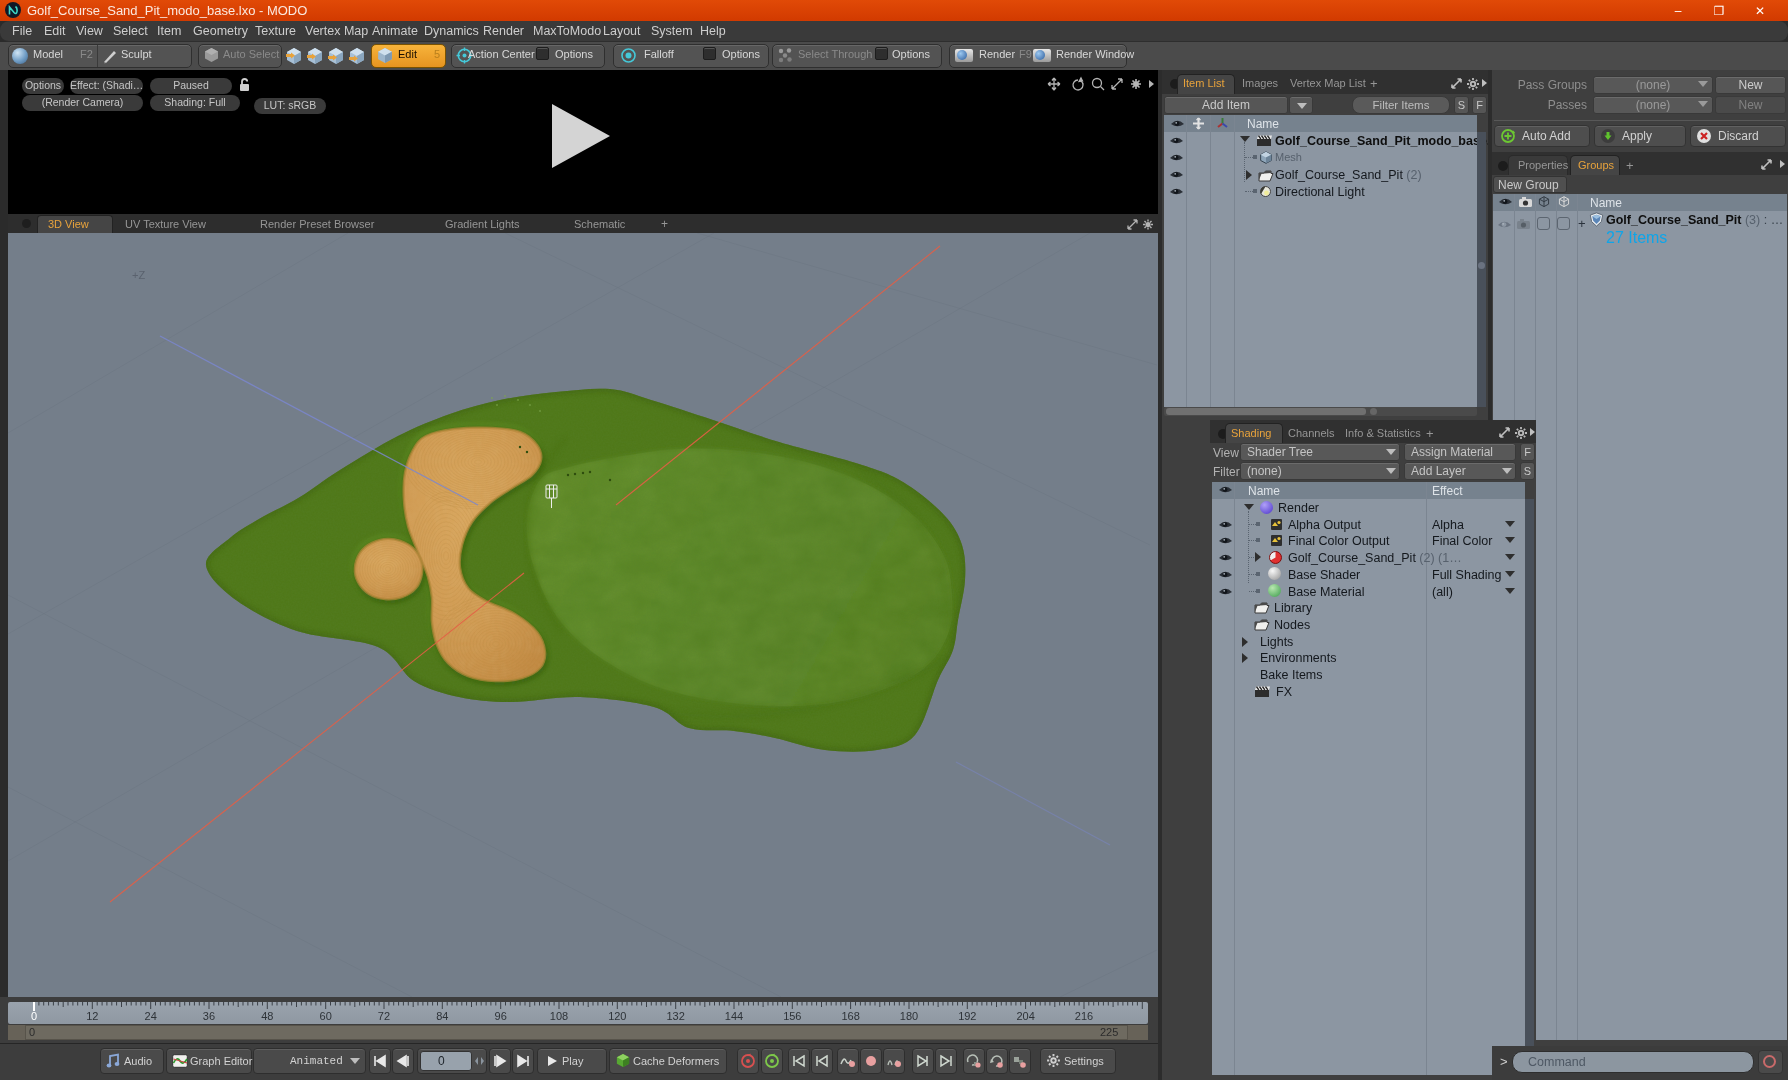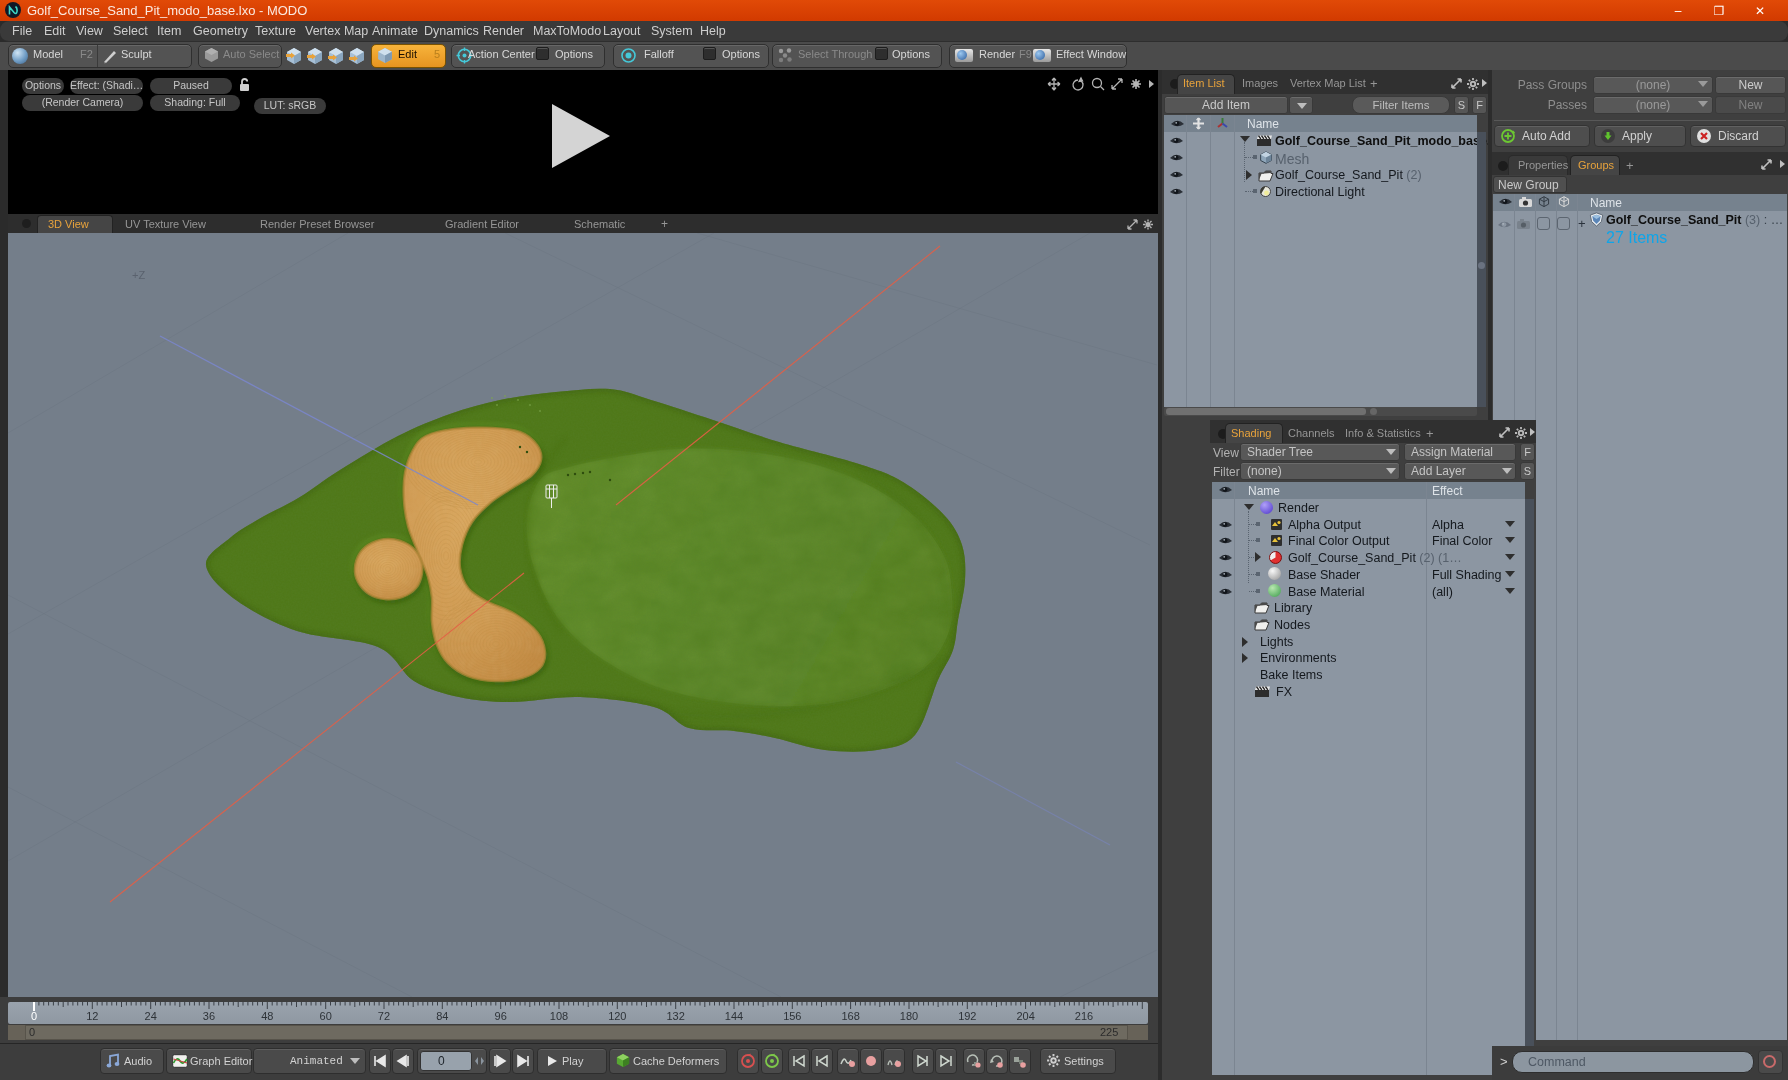--- a/index.html
+++ b/index.html
@@ -132,21 +132,21 @@
   <div class="abs" style="left:954px;top:6px;width:20px;height:15px;border-radius:3px;
      background:linear-gradient(#e8e8e8,#9a9a9a); border:1px solid #555;"></div>
   <div class="abs" style="left:957px;top:8px;width:10px;height:10px;border-radius:50%;
      background:radial-gradient(circle at 35% 35%, #9cc8f0, #2a5a9a);"></div>
   <div class="tbtn" style="left:979px;">Render</div>
   <div class="tbtn tdis" style="left:1019px;">F9</div>
   <div class="abs" style="left:1032px;top:6px;width:20px;height:15px;border-radius:3px;
      background:linear-gradient(#e8e8e8,#9a9a9a); border:1px solid #555;"></div>
   <div class="abs" style="left:1035px;top:8px;width:10px;height:10px;border-radius:50%;
      background:radial-gradient(circle at 35% 35%, #9cc8f0, #2a5a9a);"></div>
-  <div class="tbtn" style="left:1056px;">Effect Window</div>
+  <div class="tbtn" style="left:1056px;">Render Window</div>
 <div class="abs" style="left: 284px; top: 2px; width: 20px; height: 24px;"><svg width="20" height="24" viewBox="0 0 20 24">
       <path d="M10 4 L17 8 L17 16 L10 20 L3 16 L3 8 Z" fill="#a8c0d6"></path>
       <path d="M10 4 L17 8 L10 12 L3 8 Z" fill="#cfe0ee"></path>
       <path d="M10 12 L17 8 L17 16 L10 20 Z" fill="#8aa6bf"></path>
       <path d="M2 10 l5 0 0 3 -5 0 z" fill="#e8a33c"></path>
       <path d="M7 8.5 l4 3 -4 3 z" fill="#e8a33c"></path>
     </svg></div>
     <div class="abs" style="left: 305px; top: 2px; width: 20px; height: 24px;"><svg width="20" height="24" viewBox="0 0 20 24">
       <path d="M10 4 L17 8 L17 16 L10 20 L3 16 L3 8 Z" fill="#a8c0d6"></path>
       <path d="M10 4 L17 8 L10 12 L3 8 Z" fill="#cfe0ee"></path>
@@ -199,21 +199,21 @@
     </g>
   </svg>
 </div>
 <div id="viewtabs" class="abs" style="left:8px;top:214px;width:1150px;height:19px;background:#2d2d2d;">
   <div class="abs" style="left:14px;top:2px;width:9px;height:9px;border-radius:50%;background:#1e1e1e;margin-top:3px;"></div>
   <div class="abs tabact" style="left:29px;top:1px;height:18px;background:#454545;border:1px solid #222;
      border-bottom:none;border-radius:4px 4px 0 0;width:76px;"></div>
   <div class="abs tab-on" style="left:40px;top:4px;font-size:11px;">3D View</div>
   <div class="abs tab-off" style="left:117px;top:4px;font-size:11px;">UV Texture View</div>
   <div class="abs tab-off" style="left:252px;top:4px;font-size:11px;">Render Preset Browser</div>
-  <div class="abs tab-off" style="left:437px;top:4px;font-size:11px;">Gradient Editor</div>
+  <div class="abs tab-off" style="left:437px;top:4px;font-size:11px;">Gradient Lights</div>
   <div class="abs tab-off" style="left:566px;top:4px;font-size:11px;">Schematic</div>
   <div class="abs tab-off" style="left:653px;top:3px;font-size:12px;">+</div>
   <svg class="abs" style="left:1118px;top:4px;" width="40" height="13" viewBox="0 0 40 13">
       <g stroke="#b4b4b4" stroke-width="1.3" fill="none">
         <path d="M2 11 L11 2 M2 11 v-3.5 M2 11 h3.5 M11 2 v3.5 M11 2 h-3.5"></path>
       </g>
       <circle cx="22" cy="6.5" r="2.6" fill="#b4b4b4"></circle>
       <path d="M22 1.5 v2 M22 9.5 v2 M17 6.5 h2 M25 6.5 h2 M18.5 3 l1.4 1.4 M24 8.6 l1.5 1.5 M25.5 3 L24 4.5 M20 8.6 l-1.5 1.5" stroke="#b4b4b4" stroke-width="1.4"></path>
       <path d="M34 3 l5 3.5 -5 3.5 z" fill="#b4b4b4"></path>
     </svg>
@@ -863,21 +863,21 @@
       </svg>
       <div class="abs" style="left:113px;top:64px;color:#0e0e0e;font-size:12.5px;font-weight:bold;">Golf_Course_Sand_Pit_modo_base.…</div>
       <div class="abs" style="left:82px;top:72px;width:1px;height:40px;border-left:1px dotted #5a6470;"></div>
       <div class="abs" style="left:83px;top:87px;width:8px;height:1px;border-top:1px dotted #5a6470;"></div>
       <div class="abs" style="left:91px;top:85px;width:4px;height:4px;background:#5a6470;"></div>
       <svg class="abs" style="left:97px;top:81px;" width="14" height="14" viewBox="0 0 17 17">
      <path d="M8.5 1 L15 4.5 L15 11.5 L8.5 15 L2 11.5 L2 4.5 Z" fill="#8fa6ba" stroke="#33414e" stroke-width="1.2"></path>
      <path d="M8.5 1 L15 4.5 L8.5 8 L2 4.5 Z" fill="#c2d3e2"></path>
      <path d="M8.5 8 L15 4.5 L15 11.5 L8.5 15 Z" fill="#6d8499"></path>
       </svg>
-      <div class="abs" style="left:113px;top:81px;color:#57616d;font-size:14px;">Mesh</div>
+      <div class="abs" style="left:113px;top:81px;color:#57616d;font-size:11px;">Mesh</div>
       <div class="abs" style="left:84px;top:100px;width:0;height:0;border-top:5px solid transparent;border-bottom:5px solid transparent;border-left:6px solid #2e2e2e;"></div>
       <svg class="abs" style="left:96px;top:100px;" width="16" height="12" viewBox="0 0 16 12">
      <path d="M1 3 L6 3 L7.5 1 L13 1 L13 3.5 L15 3.5 L12 11 L1 11 Z" fill="#f0f0ee" stroke="#3a3a3a" stroke-width="1"></path>
      <path d="M1 3 L6 3 L7.5 1 L13 1 L13 3 L3.5 3.8 L1 10 Z" fill="#4a4a4a"></path>
       </svg>
       <div class="abs" style="left:113px;top:98px;color:#14181d;font-size:12.5px;">Golf_Course_Sand_Pit <span style="color:#57616d;">(2)</span></div>
       <div class="abs" style="left:83px;top:121px;width:8px;height:1px;border-top:1px dotted #5a6470;"></div>
       <div class="abs" style="left:91px;top:119px;width:4px;height:4px;background:#5a6470;"></div>
       <svg class="abs" style="left:97px;top:115px;" width="13" height="13" viewBox="0 0 13 13">
      <circle cx="6.5" cy="6.5" r="5" fill="#e8e8dc" stroke="#444" stroke-width="1"></circle>

